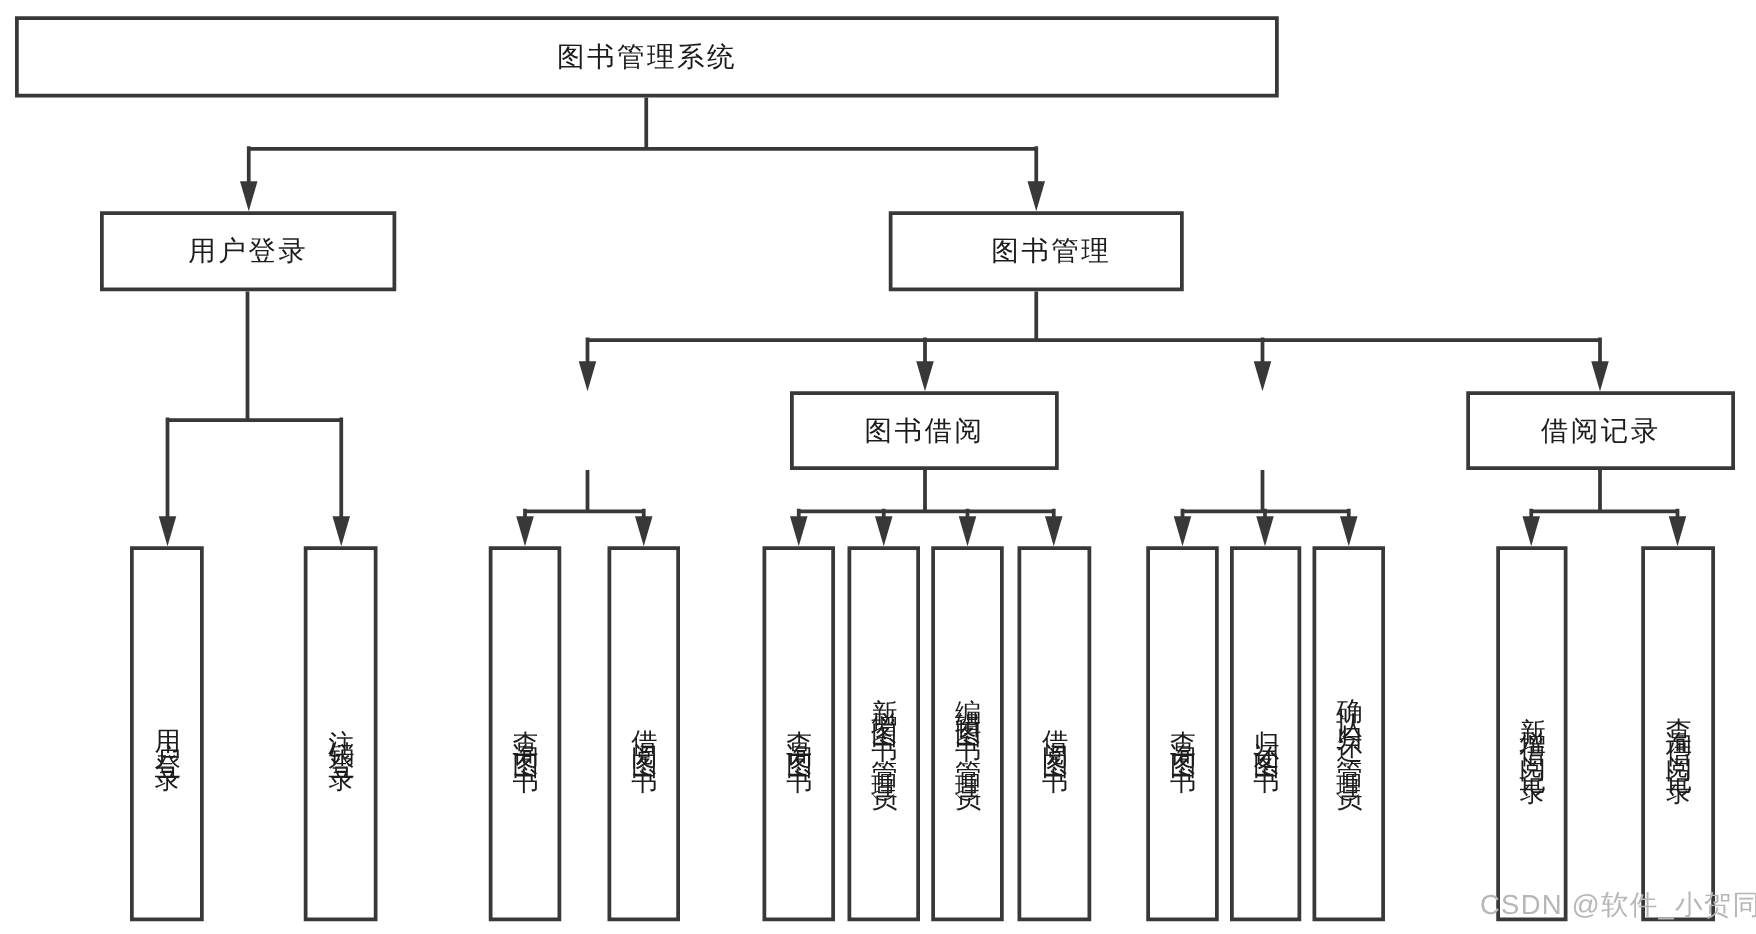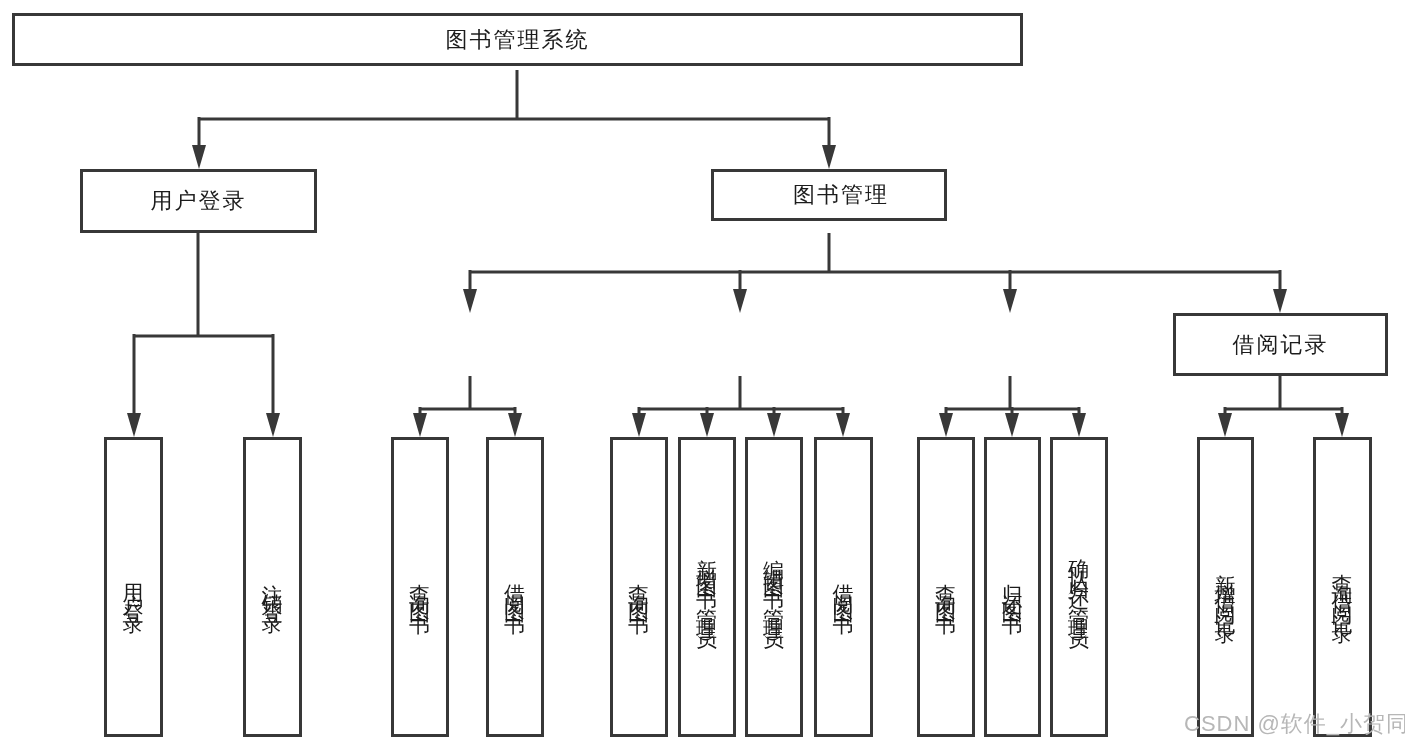--- a/index.html
+++ b/index.html
@@ -49,23 +49,23 @@
     position: absolute;
     left: 1184px;
     top: 709px;
     z-index: 3;
     color: #b7b7b7;
     font-size: 22px;
     letter-spacing: 1px;
     white-space: nowrap;
   }
   
-  .n-root           { left: 12px;   top: 13px;  width: 1011px; height: 53px; font-family: Liberation Mono, monospace; }
+  .n-root           { left: 12px;   top: 13px;  width: 1011px; height: 65px; font-family: Liberation Mono, monospace; }
   .n-user-login     { left: 80px;   top: 169px; width: 237px;  height: 64px; }
-  .n-book-mgmt      { left: 711px;  top: 169px; width: 236px;  height: 52px; padding-left: 24px; }
+  .n-book-mgmt      { left: 711px;  top: 169px; width: 236px;  height: 64px; padding-left: 24px; }
   .n-new-books      { left: 363px;  top: 313px; width: 215px;  height: 63px; }
   .n-book-borrow    { left: 632px;  top: 313px; width: 215px;  height: 63px; }
   .n-current-borrow { left: 903px;  top: 313px; width: 215px;  height: 63px; }
   .n-borrow-records { left: 1173px; top: 313px; width: 215px;  height: 63px; }
   .leaf { top: 437px; height: 300px; }
   .n-l-login      { left: 104px;  width: 59px; }
   .n-l-logout     { left: 243px;  width: 59px; }
   .n-nb-query     { left: 391px;  width: 58px; }
   .n-nb-borrow    { left: 486px;  width: 58px; }
   .n-bb-query     { left: 610px;  width: 58px; }
@@ -144,20 +144,23 @@
     <span class="lbl">图书管理系统</span>
   </div>
 
   <div class="node n-user-login">
     <span class="lbl">用户登录</span>
   </div>
   <div class="node n-book-mgmt">
     <span class="lbl">图书管理</span>
   </div>
 
+  <div class="node n-book-borrow">
+    <span class="lbl">图书借阅</span>
+  </div>
   <div class="node n-borrow-records">
     <span class="lbl">借阅记录</span>
   </div>
 
   <div class="node vnode leaf n-l-login">
     <span class="lbl">用户登录</span>
   </div>
   <div class="node vnode leaf n-l-logout">
     <span class="lbl">注销登录</span>
   </div>

